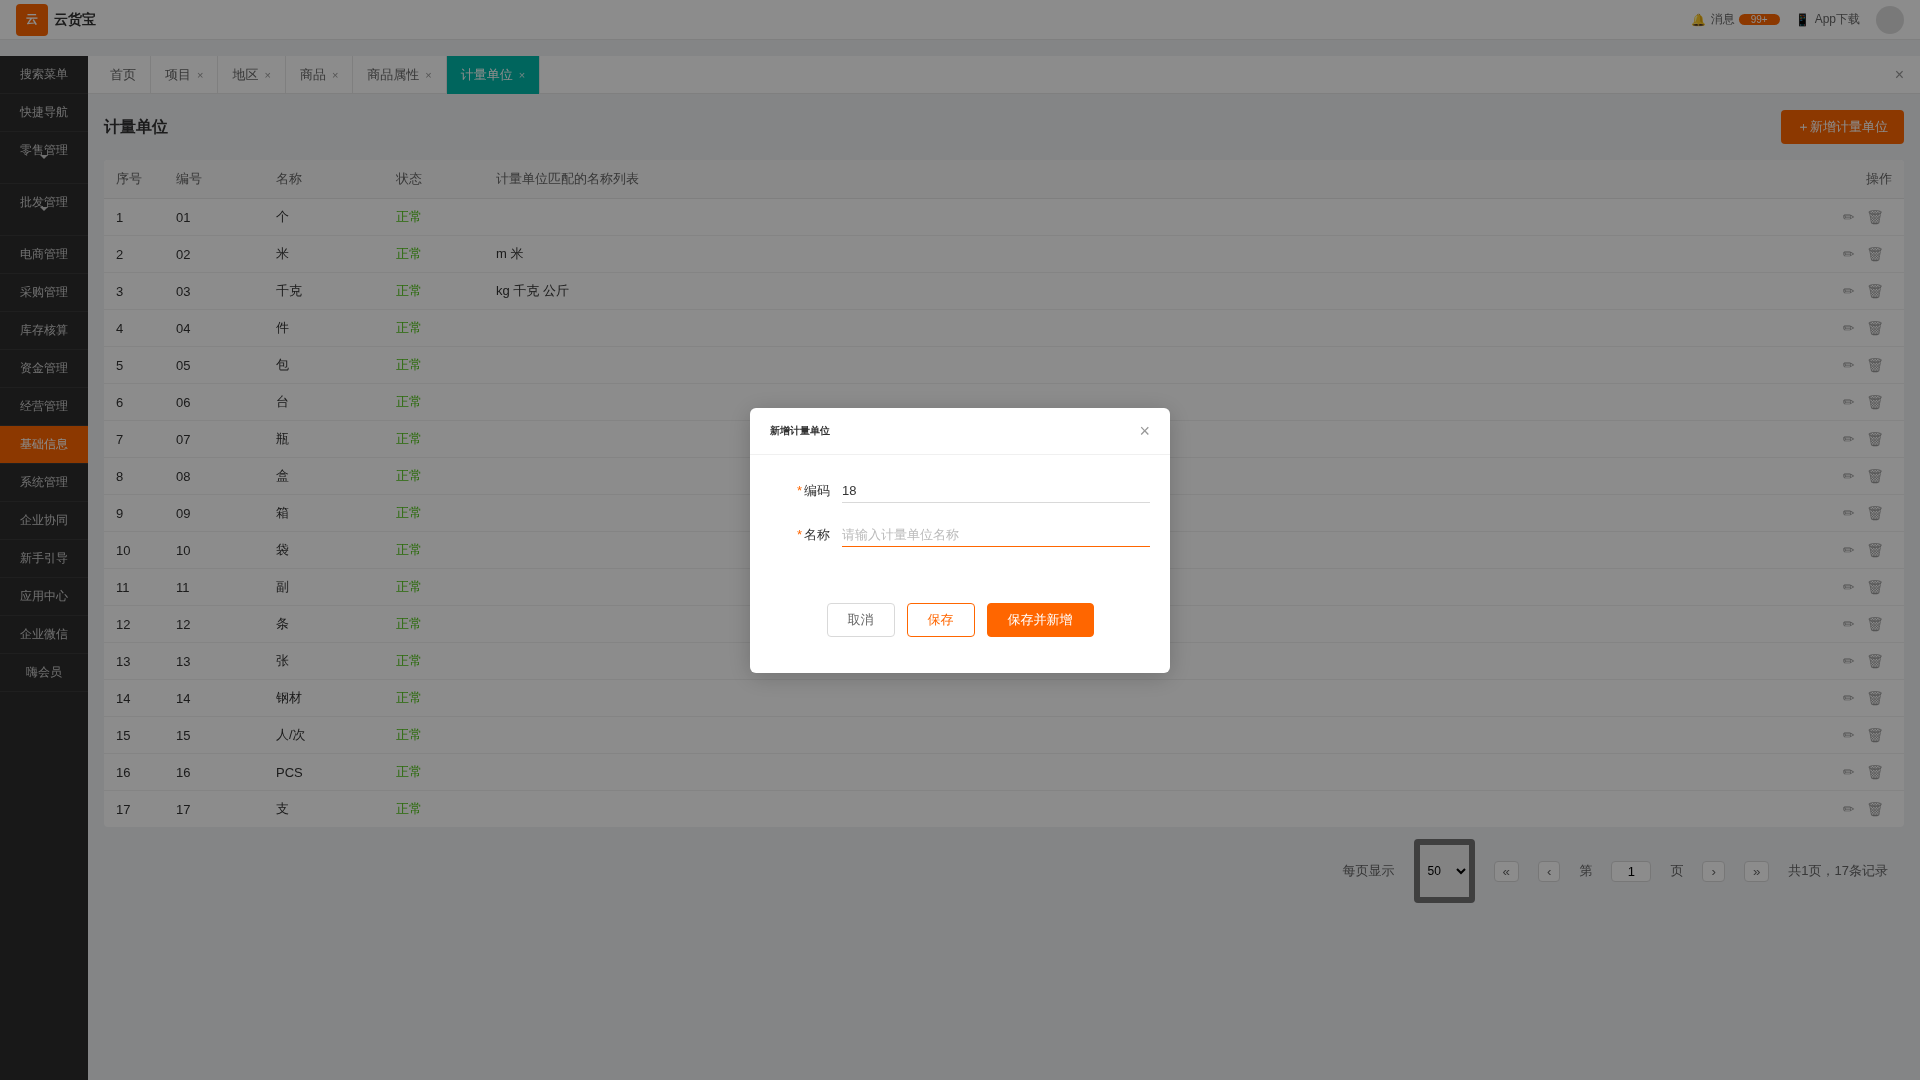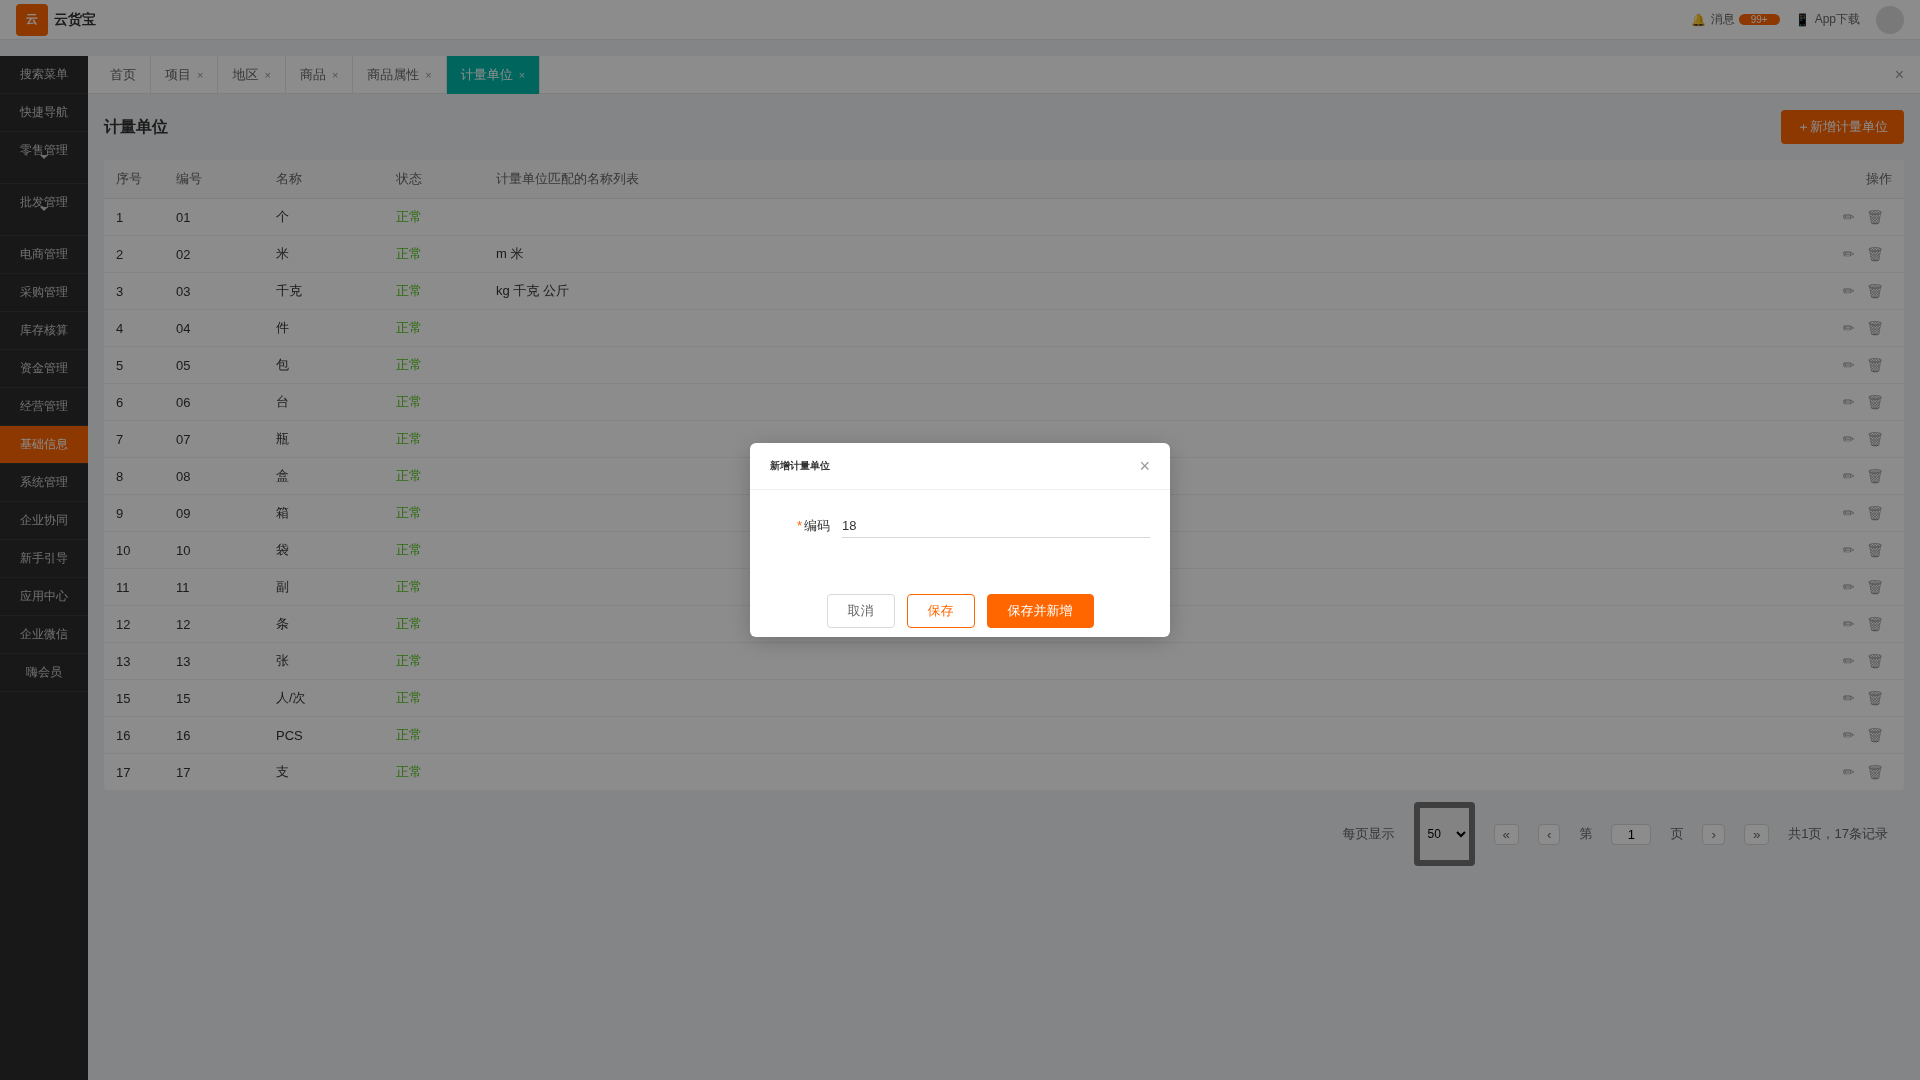--- a/index.html
+++ b/index.html
@@ -144,21 +144,21 @@
       border: none;
       border-bottom: 1px solid #d9d9d9;
       padding: 4px 0;
       font-size: 13px;
       outline: none;
       color: #333;
     }
     .form-input.focused { border-bottom-color: #f60; }
     .form-input::placeholder { color: #bbb; }
     .dialog-footer {
-      padding: 12px 20px 9px;
+      padding: 12px 20px 36px;
       display: flex;
       align-items: center;
       justify-content: center;
       gap: 12px;
     }
     .btn-cancel { border: 1px solid #d9d9d9; background: #fff; color: #666; padding: 7px 20px; border-radius: 4px; cursor: pointer; font-size: 13px; }
     .btn-save { border: 1px solid #f60; background: #fff; color: #f60; padding: 7px 20px; border-radius: 4px; cursor: pointer; font-size: 13px; }
     .btn-save-new { background: #f60; color: #fff; border: 1px solid #f60; padding: 7px 20px; border-radius: 4px; cursor: pointer; font-size: 13px; }
 
     .col-seq { width: 60px; }
@@ -433,20 +433,31 @@
       <td>13</td>
       <td>张</td>
       <td class="status-normal">正常</td>
       <td></td>
       <td style="text-align:right">
         <span class="action-btn" title="编辑">✏</span>
         <span class="action-btn" title="删除">🗑</span>
       </td>
     </tr>
               <tr>
+      <td>14</td>
+      <td>14</td>
+      <td>钢材</td>
+      <td class="status-normal">正常</td>
+      <td></td>
+      <td style="text-align:right">
+        <span class="action-btn" title="编辑">✏</span>
+        <span class="action-btn" title="删除">🗑</span>
+      </td>
+    </tr>
+              <tr>
       <td>15</td>
       <td>15</td>
       <td>人/次</td>
       <td class="status-normal">正常</td>
       <td></td>
       <td style="text-align:right">
         <span class="action-btn" title="编辑">✏</span>
         <span class="action-btn" title="删除">🗑</span>
       </td>
     </tr>
@@ -503,20 +514,26 @@
       <span class="dialog-title">新增计量单位</span>
       <span class="dialog-close">×</span>
     </div>
     <div class="dialog-body">
       <div class="form-row">
         <label class="form-label">
           <span class="form-required">*</span><span>编码</span>
         </label>
         <input class="form-input" type="text" value="18" style="">
       </div>
+      <div class="form-row">
+        <label class="form-label">
+          <span class="form-required">*</span><span>名称</span>
+        </label>
+        <input class="form-input focused" type="text" placeholder="请输入计量单位名称" style="">
+      </div>
     </div>
     <div class="dialog-footer">
       <button class="btn-cancel">取消</button>
       <button class="btn-save">保存</button>
       <button class="btn-save-new">保存并新增</button>
     </div>
   </div>
 </div>
 
 </body></html>

